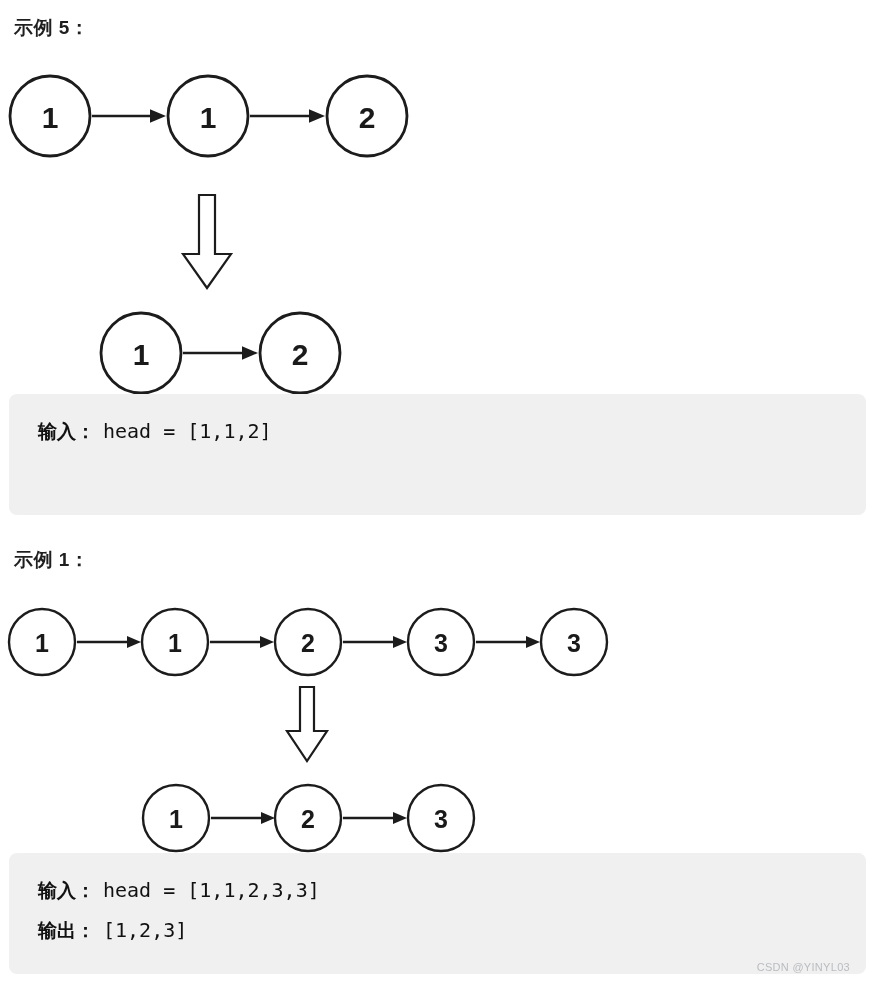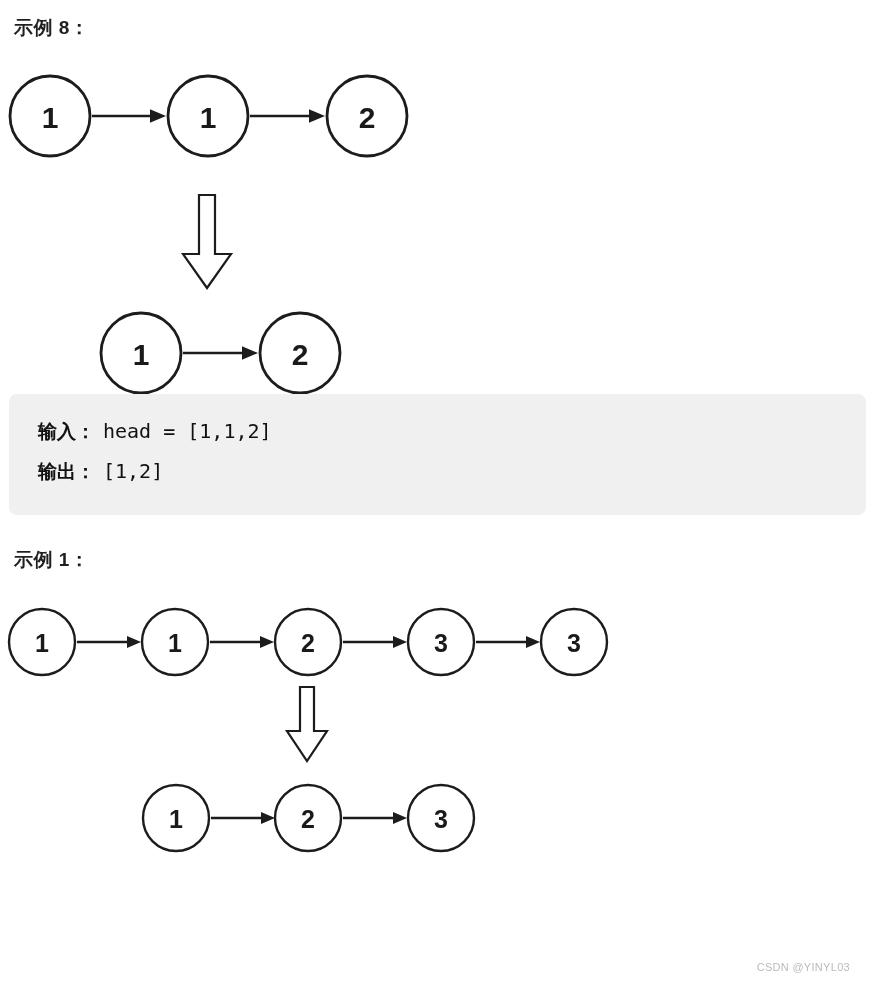--- a/index.html
+++ b/index.html
@@ -77,21 +77,21 @@
     font-size:11px;
     color:#b9bcbf;
     letter-spacing:0.3px;
   }
 </style>
 </head>
 <body>
 
 <div class="page">
 
-  <div class="example-title t1">示例 8：</div>
+  <div class="example-title t1">示例 5：</div>
 
   <svg class="diag d1" width="882" height="341" viewBox="0 0 882 341">
 
     <g>
       <circle class="node" cx="50" cy="60" r="40"></circle>
       <circle class="node" cx="208" cy="60" r="40"></circle>
       <circle class="node" cx="367" cy="60" r="40"></circle>
       <text class="node-label" x="50" y="61">1</text>
       <text class="node-label" x="208" y="61">1</text>
       <text class="node-label" x="367" y="61">2</text>
@@ -109,23 +109,20 @@
       <text class="node-label" x="141" y="298">1</text>
       <text class="node-label" x="300" y="298">2</text>
       <line class="alink" x1="183" y1="297" x2="245" y2="297"></line>
       <polygon class="ahead" points="258,297 242,290.2 242,303.8"></polygon>
     </g>
   </svg>
 
   <div class="io-box b1">
     <div class="io-line">
       <span class="io-label">输入：</span><span class="io-value">head = [1,1,2]</span>
-    </div>
-    <div class="io-line">
-      <span class="io-label">输出：</span><span class="io-value">[1,2]</span>
     </div>
   </div>
 
   <div class="example-title t2">示例 1：</div>
 
   <svg class="diag d2" width="882" height="248" viewBox="0 0 882 248">
 
     <g>
       <circle class="node" cx="42" cy="37" r="33"></circle>
       <circle class="node" cx="175" cy="37" r="33"></circle>
@@ -156,16 +153,24 @@
       <text class="node-label" x="176" y="214">1</text>
       <text class="node-label" x="308" y="214">2</text>
       <text class="node-label" x="441" y="214">3</text>
       <line class="alink" x1="211" y1="213" x2="262" y2="213"></line>
       <polygon class="ahead" points="275,213 261,207 261,219"></polygon>
       <line class="alink" x1="343" y1="213" x2="394" y2="213"></line>
       <polygon class="ahead" points="407,213 393,207 393,219"></polygon>
     </g>
   </svg>
 
+  <div class="io-box b2">
+    <div class="io-line">
+      <span class="io-label">输入：</span><span class="io-value">head = [1,1,2,3,3]</span>
+    </div>
+    <div class="io-line">
+      <span class="io-label">输出：</span><span class="io-value">[1,2,3]</span>
+    </div>
+  </div>
 
   <div class="watermark">CSDN @YINYL03</div>
 
 </div>
 
 </body></html>

